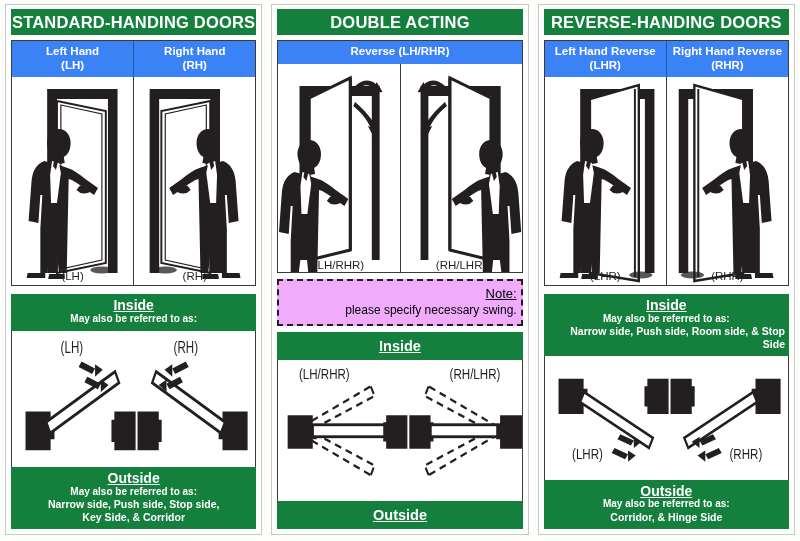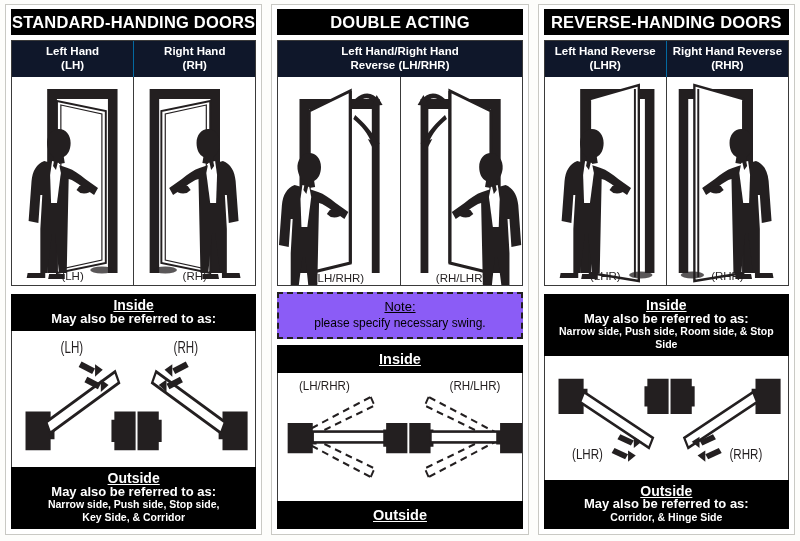--- a/index.html
+++ b/index.html
@@ -22,44 +22,44 @@
     position: relative;
     flex: 1 1 0;
     border: 1px solid #c9c9c4;
     background: #ffffff;
     display: flex;
     flex-direction: column;
     padding: 4px 5px 5px 5px;
   }
   
   .bar {
-    background: #000000;
+    background: #15803d;
     color: #ffffff;
-    text-align: center;
+    text-align: right;
     display: flex;
     flex-direction: column;
     align-items: center;
     justify-content: center;
   }
   .panel-title {
     height: 26px;
     font-size: 16.5px;
     font-weight: bold;
     letter-spacing: .2px;
     margin-bottom: 5px;
   }
   
   .door-block {
     border: 1px solid #3a3a3a;
     display: flex;
     flex-direction: column;
   }
   .col-heads {
     display: flex;
-    background: #0f172a;
+    background: #3b82f6;
   }
   .col-head {
     flex: 1 1 0;
     color: #fff;
     text-align: center;
     font-size: 11.5px;
     font-weight: bold;
     line-height: 13.5px;
     padding: 4px 2px 5px 2px;
   }
@@ -88,38 +88,38 @@
   .info-band {
     padding: 5px 4px 6px 4px;
     line-height: 12.5px;
   }
   .info-title {
     font-size: 14px;
     font-weight: bold;
     text-decoration: underline;
     margin-bottom: 1px;
   }
-  .info-sub { font-size: 13px; font-weight: bold; }
+  .info-sub { font-size: 10px; font-weight: bold; }
   .info-line { font-size: 10.5px; font-weight: bold; }
   
   .plan {
     border-left: 1px solid #3a3a3a;
     border-right: 1px solid #3a3a3a;
     background: #ffffff;
     flex: 1 1 auto;
     min-height: 0;
   }
   .plan svg { display: block; width: 100%; height: 100%; }
   
   .note {
     border: 2px dashed #231f20;
     margin: 6px 0 6px 0;
     padding: 5px 4px 7px 4px;
-    text-align: center;
-    background: #8b5cf6;
+    text-align: right;
+    background: #f0abfc;
   }
   .note-title {
     font-size: 13px;
     text-decoration: underline;
     margin-bottom: 2px;
   }
   .note-line { font-size: 12px; line-height: 14px; }
   .bar-simple {
     height: 28px;
     font-size: 14.5px;
@@ -247,21 +247,20 @@
       <div class="info-line">Key Side, &amp; Corridor</div>
     </div>
   </section>
 
   <section class="panel">
     <div class="bar panel-title">DOUBLE ACTING</div>
 
     <div class="door-block">
       <div class="col-heads">
         <div class="col-head">
-          <div>Left Hand/Right Hand</div>
           <div>Reverse (LH/RHR)</div>
         </div>
       </div>
       <div class="scenes" style="height:208px;">
 
         <div class="scene">
           <svg viewBox="0 0 124 208" preserveAspectRatio="none">
 
             <path d="M22 22 H104 V32 H32 V196 H22 Z" fill="#231f20"></path>
             <path d="M96 32 h8 v164 h-8 z" fill="#231f20"></path>

